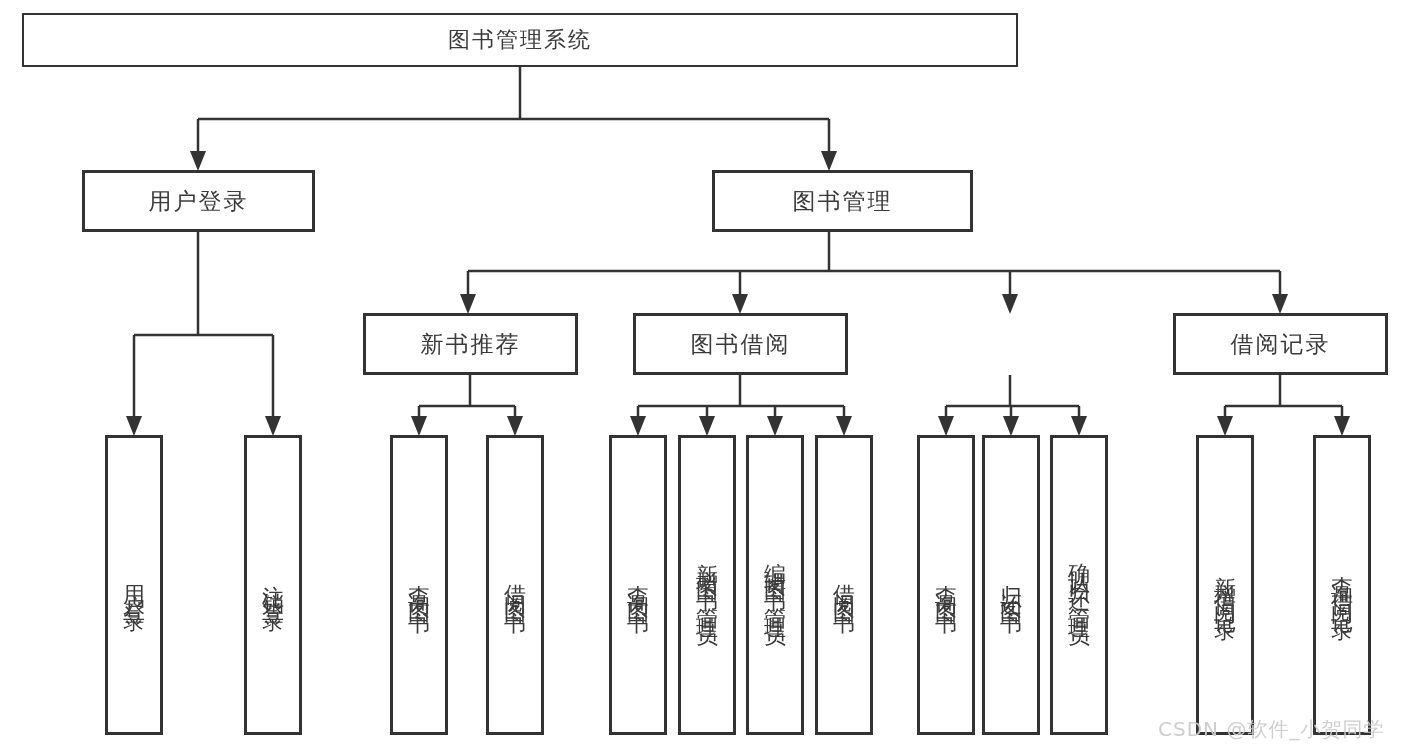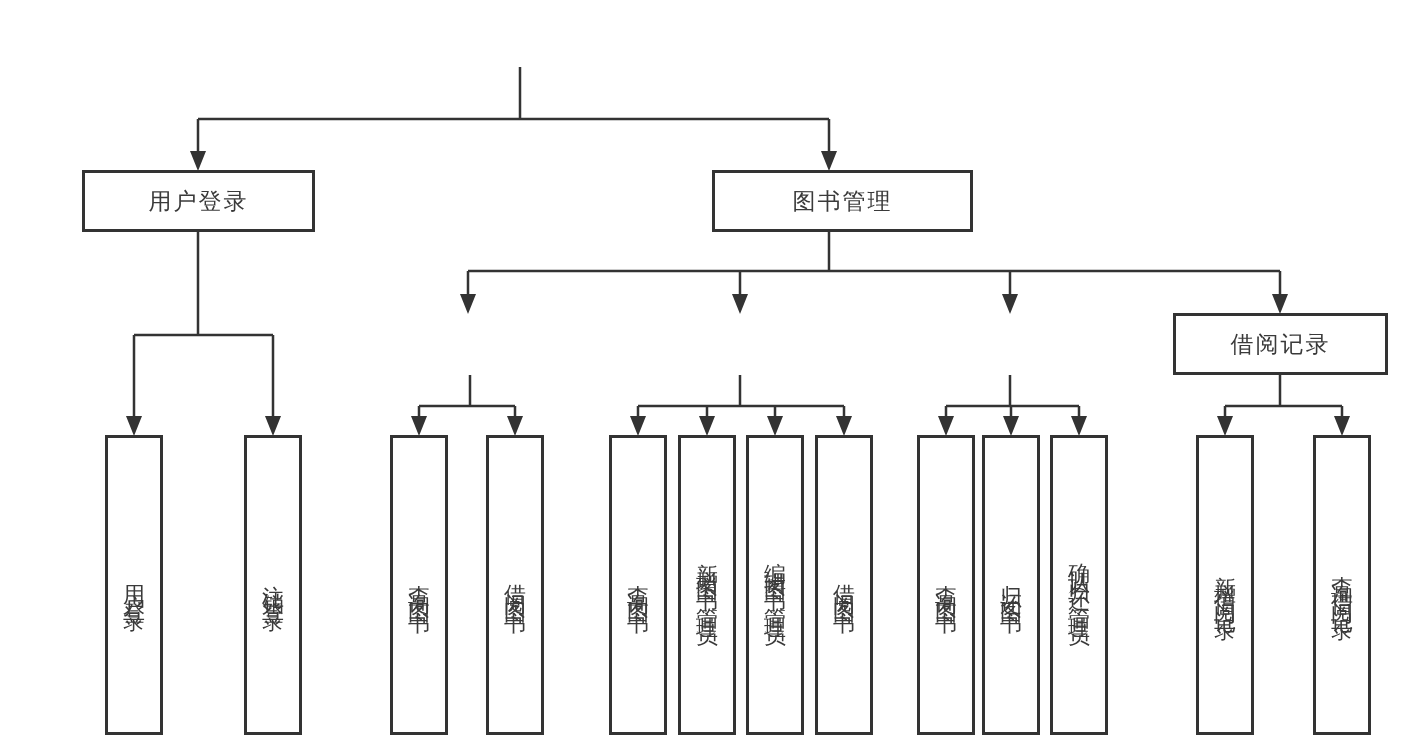--- a/index.html
+++ b/index.html
@@ -113,28 +113,37 @@
     <path d="M1010,375 V406 M946,406 H1079 M946,406 V418 M1011,406 V418 M1079,406 V418"></path>
     <polygon points="938,416 954,416 946,436"></polygon>
     <polygon points="1003,416 1019,416 1011,436"></polygon>
     <polygon points="1071,416 1087,416 1079,436"></polygon>
 
     <path d="M1280,375 V406 M1225,406 H1342 M1225,406 V418 M1342,406 V418"></path>
     <polygon points="1217,416 1233,416 1225,436"></polygon>
     <polygon points="1334,416 1350,416 1342,436"></polygon>
   </svg>
 
+  <div class="hbox root" style="left:22px; top:13px; width:996px; height:54px;">
+    <span>图书管理系统</span>
+  </div>
 
   <div class="hbox" style="left:82px; top:170px; width:233px; height:62px;">
     <span>用户登录</span>
   </div>
   <div class="hbox" style="left:712px; top:170px; width:261px; height:62px;">
     <span>图书管理</span>
   </div>
 
+  <div class="hbox" style="left:363px; top:313px; width:215px; height:62px;">
+    <span>新书推荐</span>
+  </div>
+  <div class="hbox" style="left:633px; top:313px; width:215px; height:62px;">
+    <span>图书借阅</span>
+  </div>
   <div class="hbox" style="left:1173px; top:313px; width:215px; height:62px;">
     <span>借阅记录</span>
   </div>
 
   <div class="vbox" style="left:105px; top:435px; width:58px; height:300px;">
     <span class="vlabel">用户登录</span>
   </div>
   <div class="vbox" style="left:244px; top:435px; width:58px; height:300px;">
     <span class="vlabel">注销登录</span>
   </div>
@@ -169,14 +178,15 @@
     <span class="vlabel">确认归还（管理员）</span>
   </div>
 
   <div class="vbox" style="left:1196px; top:435px; width:58px; height:300px;">
     <span class="vlabel">新增借阅记录</span>
   </div>
   <div class="vbox" style="left:1313px; top:435px; width:58px; height:300px;">
     <span class="vlabel">查询借阅记录</span>
   </div>
 
+  <div class="watermark">CSDN @软件_小贺同学</div>
 
 </div>
 
 </body></html>

